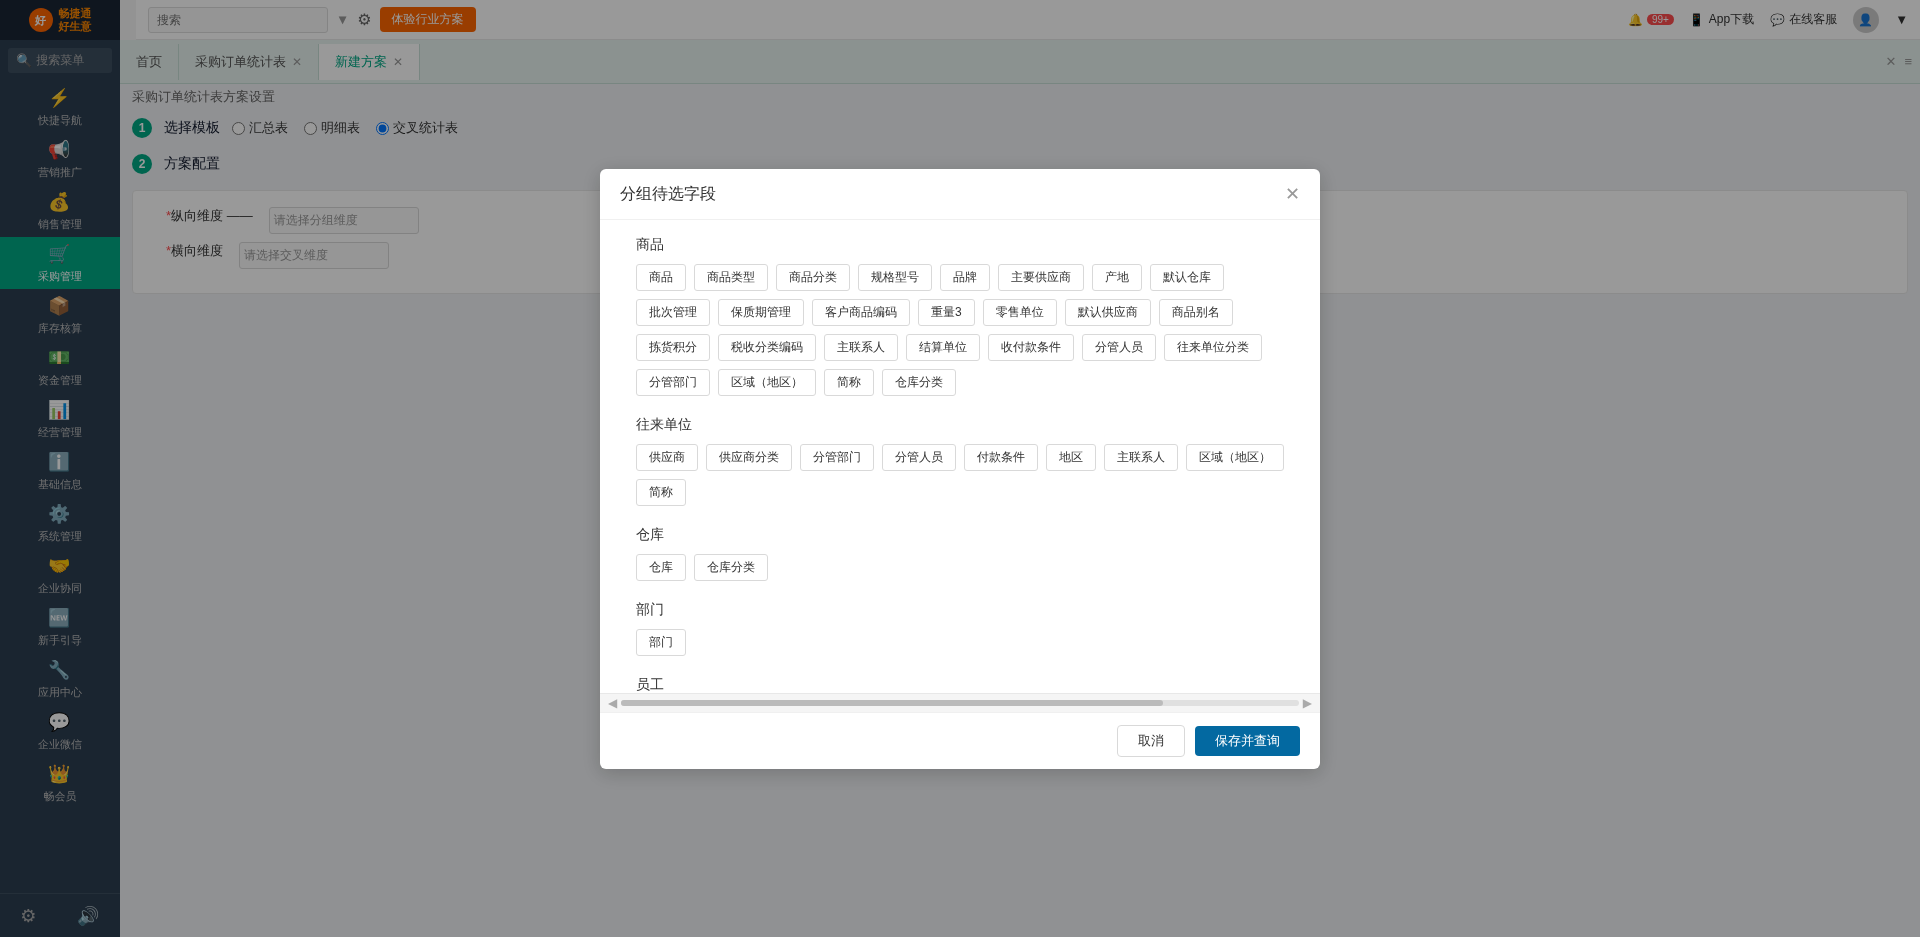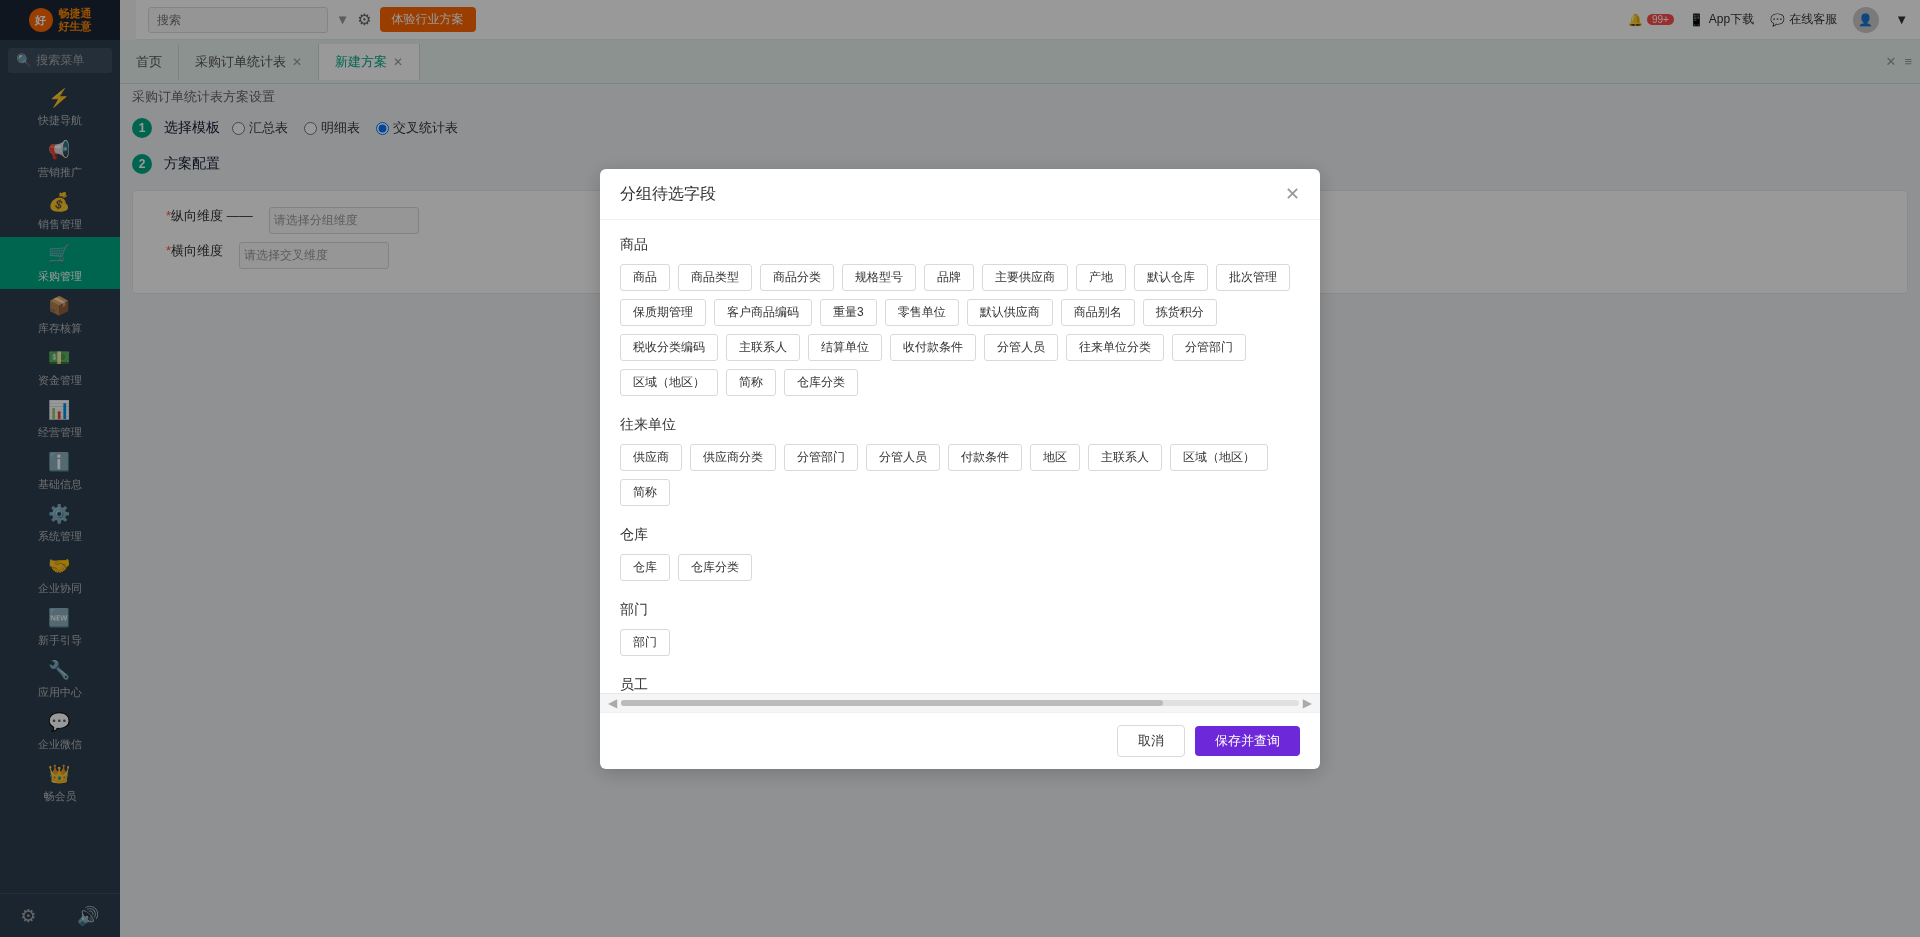--- a/index.html
+++ b/index.html
@@ -195,20 +195,21 @@
       border-bottom: 1px solid #f0f0f0;
     }
     .modal-title { font-size: 16px; font-weight: 500; color: #333; }
     .modal-close {
       background: none; border: none; cursor: pointer; font-size: 18px; color: #999;
     }
     .modal-body {
       flex: 1;
       overflow-y: auto;
       padding: 16px 20px;
+      margin-left: 16px;
     }
     .modal-footer {
       display: flex; align-items: center; justify-content: flex-end;
       padding: 12px 20px;
       border-top: 1px solid #f0f0f0;
       gap: 10px;
     }
 
     
     .field-section { margin-bottom: 20px; }
@@ -234,21 +235,21 @@
     .modal-body::-webkit-scrollbar { width: 6px; }
     .modal-body::-webkit-scrollbar-track { background: #f5f5f5; }
     .modal-body::-webkit-scrollbar-thumb { background: #ccc; border-radius: 3px; }
 
     
     .btn-cancel {
       background: white; border: 1px solid #d9d9d9; border-radius: 4px;
       padding: 6px 20px; cursor: pointer; font-size: 13px; color: #333;
     }
     .btn-save {
-      background: #6d28d9; border: none; border-radius: 4px;
+      background: #0369a1; border: none; border-radius: 4px;
       padding: 6px 20px; cursor: pointer; font-size: 13px; color: white;
     }
     .scheme-config {
       background: white;
       border: 1px solid #e8e8e8;
       border-radius: 4px;
       padding: 16px;
       margin-bottom: 12px;
     }
     .config-label { font-size: 13px; color: #666; margin-bottom: 8px; }

